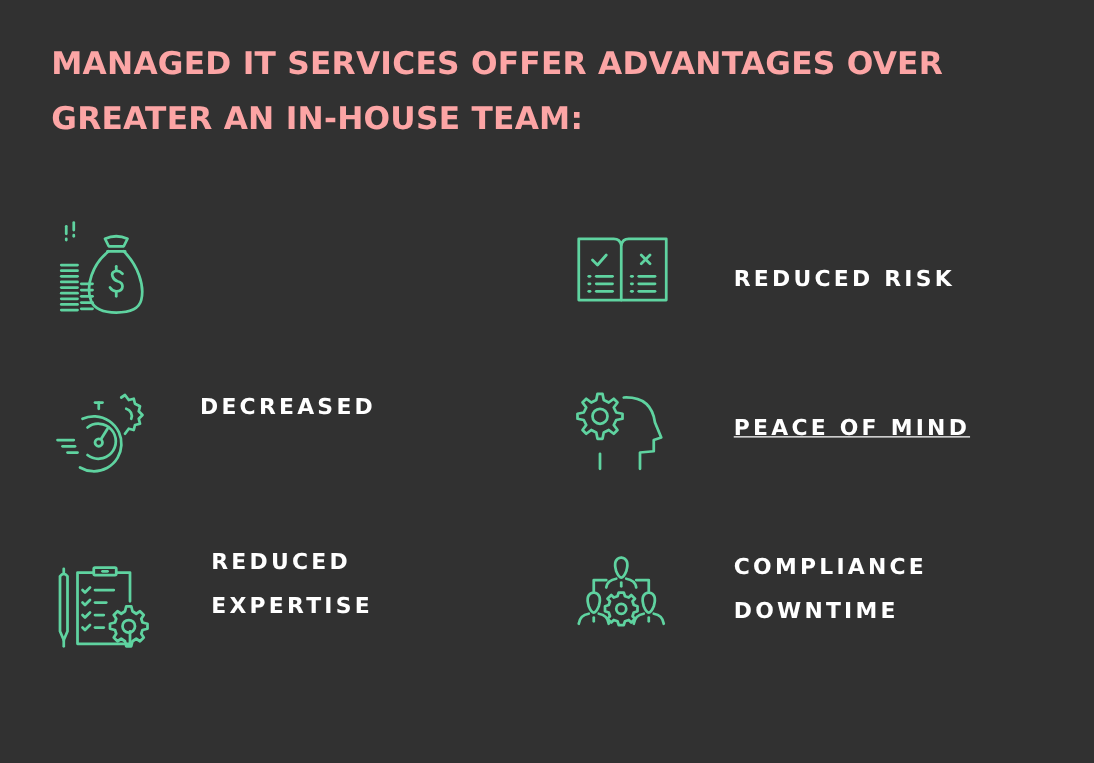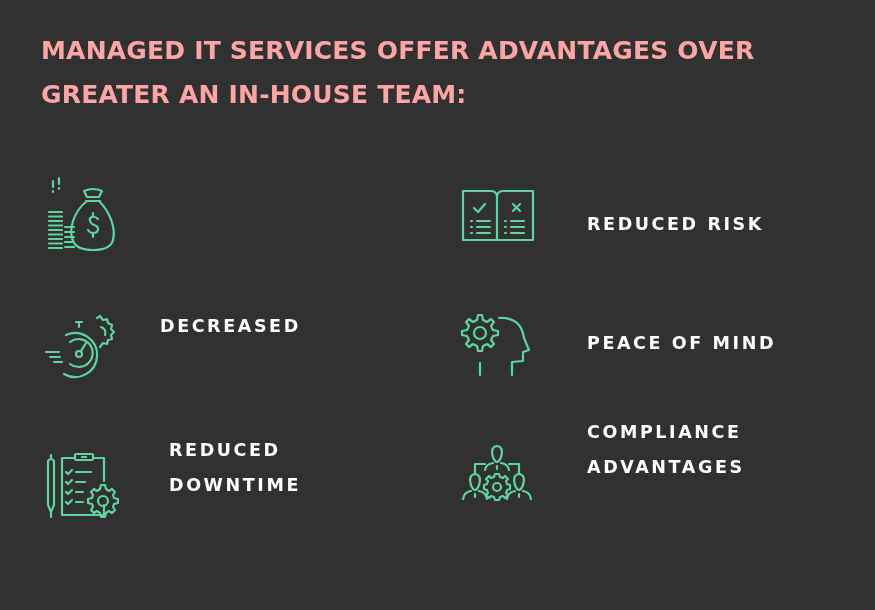--- a/index.html
+++ b/index.html
@@ -142,21 +142,21 @@
 
 <div>
   <div class="icon" style="left:456px; top:305px;">
     <svg viewBox="0 0 80 80" fill="none" stroke="#5fd3a0" stroke-width="2.2" stroke-linecap="round" stroke-linejoin="round">
       <path d="M22 10 L26 10 L27 15 L31 17 L35 14 L38 17 L35 21 L37 25 L42 26 L42 30 L37 31 L35 35 L38 39 L35 42 L31 39 L27 41 L26 46 L22 46 L21 41 L17 39 L13 42 L10 39 L13 35 L11 31 L6 30 L6 26 L11 25 L13 21 L10 17 L13 14 L17 17 L21 15 Z"></path>
       <circle cx="24" cy="28" r="6"></circle>
       <line x1="24" y1="58" x2="24" y2="70"></line>
       <path d="M43 13 Q65 12 68 33 L73 45 L67 47 L67 56 L56 57 L56 70"></path>
     </svg>
   </div>
-  <div class="label" style="left:587px; top:326px;">
+  <div class="label" style="left:587px; top:326px;text-decoration:underline;">
     <span>PEACE OF MIND</span>
   </div>
 </div>
 
 <div>
   <div class="icon" style="left:40px; top:445px;">
     <svg viewBox="0 0 80 80" fill="none" stroke="#5fd3a0" stroke-width="2.2" stroke-linecap="round" stroke-linejoin="round">
 
       <path d="M8 16 L8 60 L11 67 L14 60 L14 16 Q11 12 8 16 Z"></path>
       <line x1="11" y1="10" x2="11" y2="14"></line>
@@ -174,21 +174,21 @@
       <line x1="36" y1="47" x2="43" y2="47"></line>
       <path d="M26 57 L28 59 L32 55"></path>
       <line x1="36" y1="57" x2="43" y2="57"></line>
 
       <path d="M61 40 L65 40 L66 44 L69 46 L72 44 L75 47 L73 50 L74 53 L78 54 L78 58 L74 59 L73 62 L75 65 L72 68 L69 66 L66 68 L65 72 L61 72 L60 68 L57 66 L54 68 L51 65 L53 62 L52 59 L48 58 L48 54 L52 53 L53 50 L51 47 L54 44 L57 46 L60 44 Z"></path>
       <circle cx="63" cy="56" r="5"></circle>
     </svg>
   </div>
   <div class="label" style="left:169px; top:433px;">
     <span>REDUCED</span>
-    <span>DOWNTIME</span>
+    <span>EXPERTISE</span>
   </div>
 </div>
 
 <div>
   <div class="icon" style="left:457px; top:437px;">
     <svg viewBox="0 0 80 80" fill="none" stroke="#5fd3a0" stroke-width="2.2" stroke-linecap="round" stroke-linejoin="round">
 
       <path d="M36 20 Q33 10 40 9 Q47 10 44 20 Q42 25 40 25 Q38 25 36 20 Z"></path>
       <path d="M28 33 Q29 27 36 26 M44 26 Q51 27 52 33"></path>
       <line x1="40" y1="29" x2="40" y2="32"></line>
@@ -201,17 +201,17 @@
       <line x1="18" y1="57" x2="18" y2="60"></line>
 
       <path d="M58 48 Q55 38 62 37 Q69 38 66 48 Q64 53 62 53 Q60 53 58 48 Z"></path>
       <path d="M50 62 Q51 55 58 54 M66 54 Q73 55 74 62"></path>
       <line x1="62" y1="57" x2="62" y2="60"></line>
 
       <path d="M38 37 L42 37 L43 40 L46 41 L48 39 L51 42 L49 44 L50 47 L53 48 L53 52 L50 53 L49 56 L51 58 L48 61 L46 59 L43 60 L42 63 L38 63 L37 60 L34 59 L32 61 L29 58 L31 56 L30 53 L27 52 L27 48 L30 47 L31 44 L29 42 L32 39 L34 41 L37 40 Z"></path>
       <circle cx="40" cy="50" r="4"></circle>
     </svg>
   </div>
-  <div class="label" style="left:587px; top:415px;">
+  <div class="label" style="left:587px; top:437px;">
     <span>COMPLIANCE</span>
-    <span>ADVANTAGES</span>
+    <span>DOWNTIME</span>
   </div>
 </div>
 
 </body></html>

